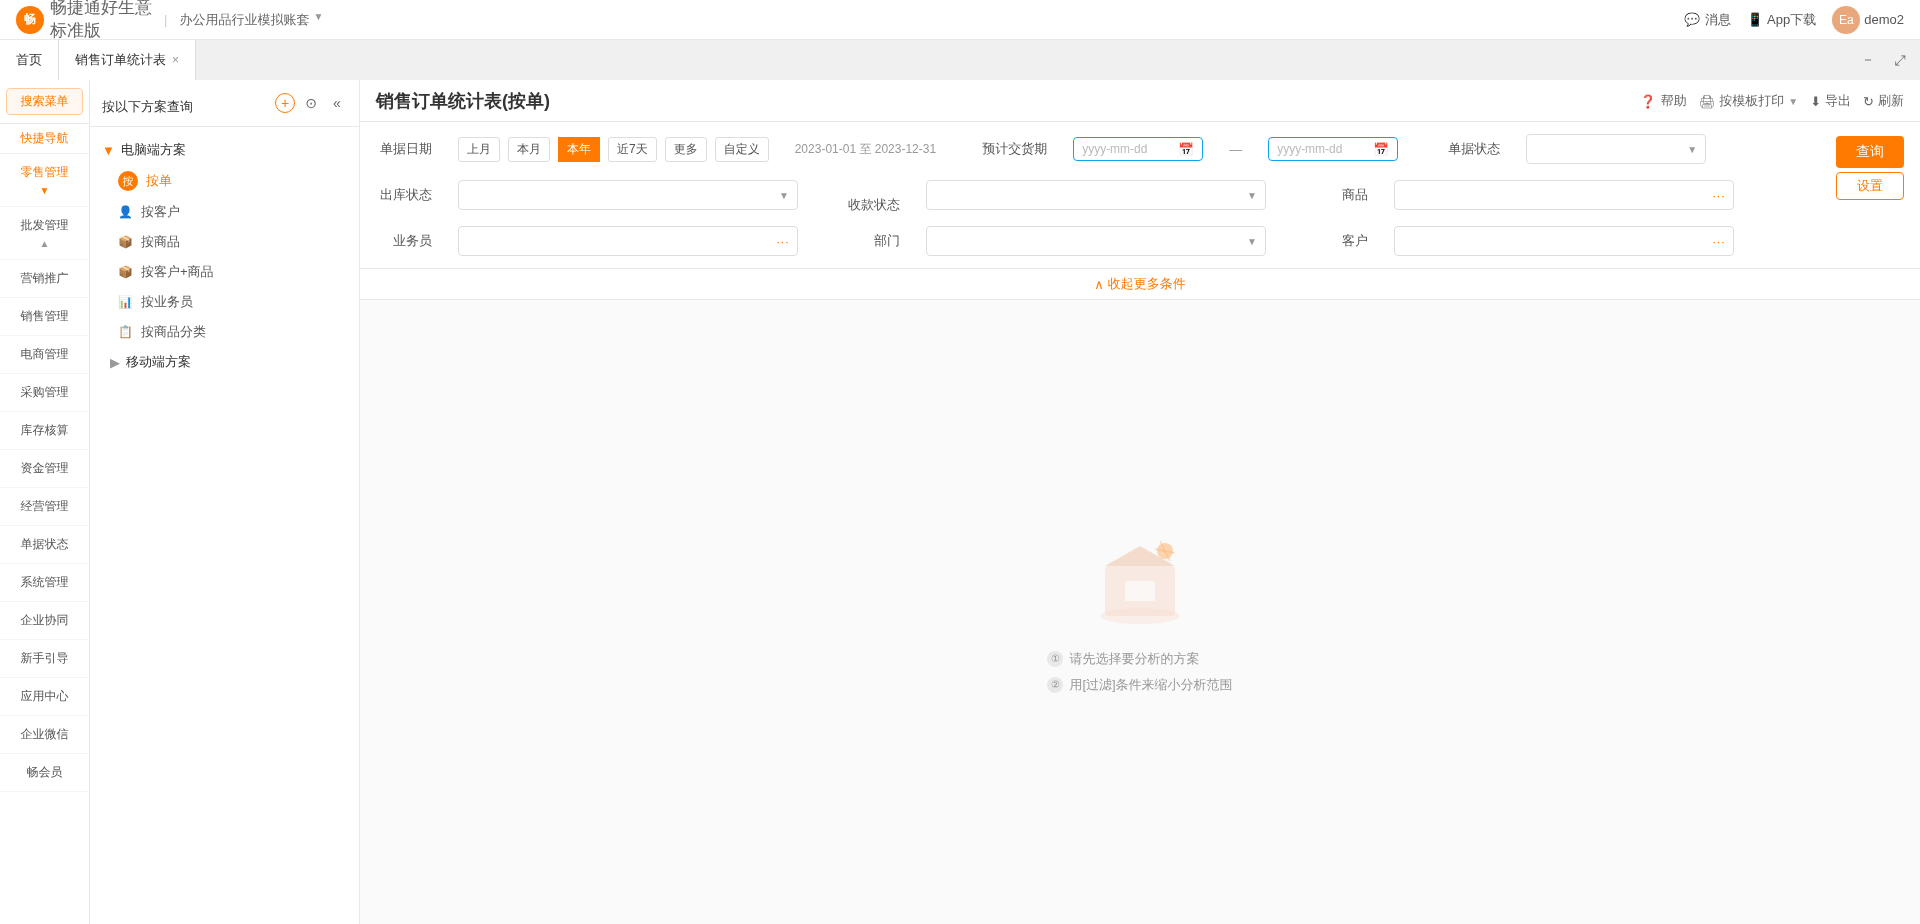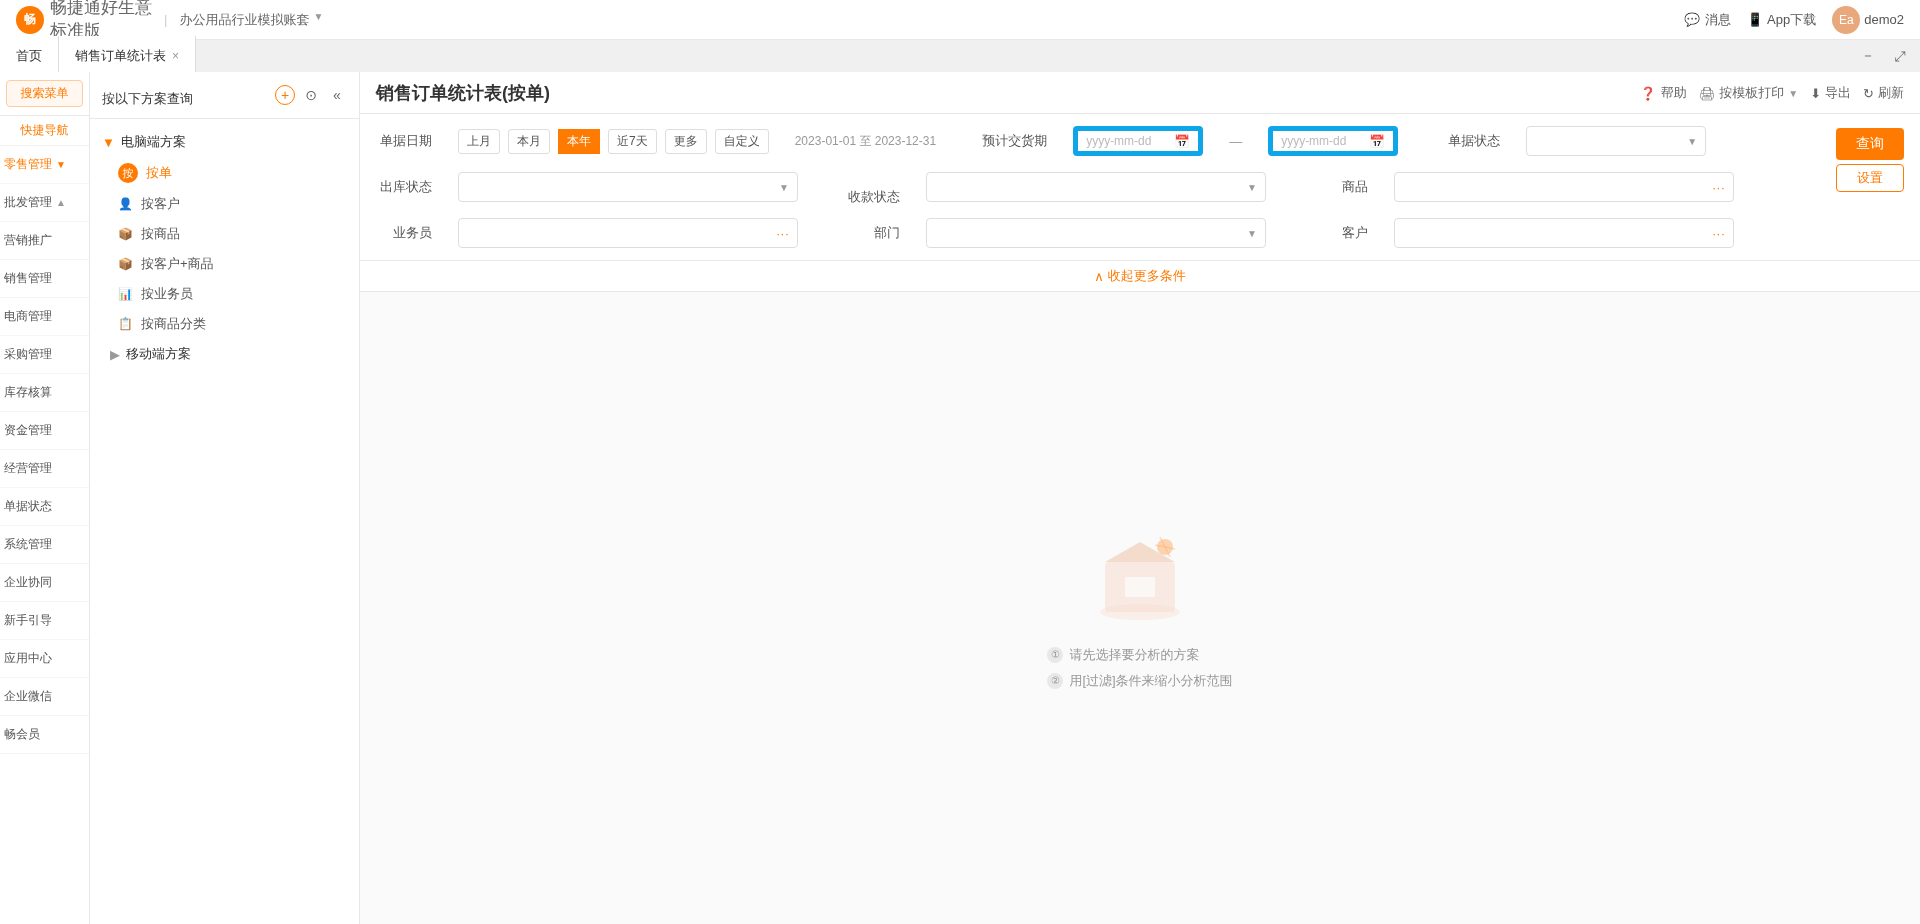--- a/index.html
+++ b/index.html
@@ -10,37 +10,37 @@
     .top-bar-left { display: flex; align-items: center; gap: 8px; }
     .logo-area { display: flex; align-items: center; gap: 6px; }
     .logo-icon { width: 28px; height: 28px; background: #ff7a00; border-radius: 50%; display: flex; align-items: center; justify-content: center; color: #fff; font-size: 12px; font-weight: bold; }
     .logo-text { font-size: 17px; color: #666; line-height: 1.3; }
     .breadcrumb-area { display: flex; gap: 4px; color: #666; font-size: 13px; }
     .top-bar-right { display: flex; align-items: center; gap: 16px; color: #555; font-size: 13px; }
     .top-bar-icon-item { display: flex; align-items: center; gap: 4px; cursor: pointer; }
     .avatar { width: 28px; height: 28px; background: #e8a87c; border-radius: 50%; display: flex; align-items: center; justify-content: center; color: #fff; font-size: 12px; }
 
     
-    .tab-bar { height: 32px; background: #f0f0f0; display: flex; align-items: center; flex-shrink: 0; }
+    .tab-bar { height: 40px; background: #f0f0f0; display: flex; align-items: center; flex-shrink: 0; }
     .tab-item { height: 40px; padding: 0 16px; display: flex; align-items: center; gap: 6px; cursor: pointer; font-size: 13px; background: #f0f0f0; color: #666; border-right: 1px solid #ddd; }
     .tab-item.home { background: #fff; color: #333; }
     .tab-item.active { background: #fff; color: #333; }
     .tab-close { color: #999; font-size: 12px; cursor: pointer; }
     .tab-bar-actions { margin-left: auto; display: flex; align-items: center; gap: 8px; padding-right: 8px; }
     .tab-action-btn { width: 24px; height: 24px; display: flex; align-items: center; justify-content: center; cursor: pointer; color: #666; font-size: 14px; }
 
     
     .main-layout { display: flex; flex: 1; overflow: hidden; }
 
     
     .sidebar { width: 90px; background: #fff; border-right: 1px solid #e8e8e8; display: flex; flex-direction: column; overflow-y: auto; flex-shrink: 0; }
     .sidebar-search { padding: 8px 6px; border-bottom: 1px solid #e8e8e8; }
     .sidebar-search-btn { width: 100%; padding: 4px; background: #fff7f0; border: 1px solid #ffcca0; border-radius: 4px; color: #ff7a00; font-size: 12px; text-align: center; cursor: pointer; }
     .sidebar-nav-btn { padding: 6px 4px; border-bottom: 1px solid #f0f0f0; text-align: center; font-size: 12px; color: #ff7a00; cursor: pointer; }
-    .sidebar-item { padding: 10px 4px; text-align: center; font-size: 12px; color: #555; cursor: pointer; border-bottom: 1px solid #f5f5f5; display: flex; align-items: center; gap: 4px; }
+    .sidebar-item { padding: 10px 4px; text-align: center; font-size: 12px; color: #555; cursor: pointer; border-bottom: 1px solid #f5f5f5; display: flex; flex-direction: column; align-items: center; gap: 4px; }
     .sidebar-item.active { color: #ff7a00; }
 
     
     .left-panel { width: 270px; background: #fff; border-right: 1px solid #e8e8e8; display: flex; flex-direction: column; flex-shrink: 0; overflow-y: auto; }
     .left-panel-header { padding: 10px 12px; display: flex; align-items: center; justify-content: space-between; border-bottom: 1px solid #e8e8e8; }
     .left-panel-title { font-size: 13px; font-weight: 500; color: #333; margin-top: 8px; }
     .left-panel-actions { display: flex; gap: 6px; align-items: center; }
     .icon-btn { width: 20px; height: 20px; display: flex; align-items: center; justify-content: center; cursor: pointer; color: #ff7a00; font-size: 14px; border: 1px solid #ff7a00; border-radius: 50%; }
     .icon-btn-plain { width: 20px; height: 20px; display: flex; align-items: center; justify-content: center; cursor: pointer; color: #666; font-size: 14px; }
     .tree-section { padding: 8px 0; }
@@ -65,21 +65,21 @@
     .filter-area { background: #fff; padding: 12px 16px; border-bottom: 1px solid #e8e8e8; flex-shrink: 0; }
     .filter-row { display: flex; align-items: center; gap: 26px; margin-bottom: 12px; flex-wrap: wrap; }
     .filter-row:last-child { margin-bottom: 0; }
     .filter-label { font-size: 13px; color: #555; white-space: nowrap; min-width: 56px; text-align: right; }
     .filter-date-group { display: flex; align-items: center; gap: 8px; }
     .date-btn { padding: 3px 8px; font-size: 12px; cursor: pointer; border: 1px solid #ddd; border-radius: 3px; background: #fff; color: #555; }
     .date-btn.active { background: #ff7a00; color: #fff; border-color: #ff7a00; border-radius: 0; }
     .date-range-text { font-size: 12px; color: #999; }
     .filter-select { height: 30px; border: 1px solid #ddd; border-radius: 4px; padding: 0 8px; font-size: 13px; color: #333; background: #fff; min-width: 160px; display: flex; align-items: center; justify-content: space-between; cursor: pointer; }
     .filter-select-arrow { color: #999; font-size: 10px; }
-    .filter-date-input { height: 30px; border: 5px solid #0ea5e9; border-radius: 4px; padding: 0 8px 0 8px; font-size: 13px; color: #999; background: #fff; width: 130px; display: flex; align-items: center; justify-content: space-between; }
+    .filter-date-input { height: 24px; border: 1px solid #0ea5e9; border-radius: 4px; padding: 0 8px 0 8px; font-size: 13px; color: #999; background: #fff; width: 130px; display: flex; align-items: center; justify-content: space-between; }
     .filter-date-icon { color: #ff7a00; font-size: 13px; }
     .filter-date-sep { color: #999; }
     .filter-ellipsis { color: #ff7a00; cursor: pointer; font-size: 13px; }
     .btn-query { background: #ff7a00; color: #fff; border: none; border-radius: 4px; padding: 6px 20px; font-size: 14px; cursor: pointer; height: 32px; }
     .btn-settings { background: #fff; color: #ff7a00; border: 1px solid #ff7a00; border-radius: 4px; padding: 4px 12px; font-size: 13px; cursor: pointer; height: 28px; }
     .query-btn-group { display: flex; flex-direction: column; gap: 4px; align-self: flex-start; margin-top: 2px; }
 
     
     .collapse-bar { text-align: center; padding: 6px; border-bottom: 1px solid #e8e8e8; cursor: pointer; color: #ff7a00; font-size: 13px; display: flex; align-items: center; justify-content: center; gap: 4px; background: #fff; flex-shrink: 0; }
 

